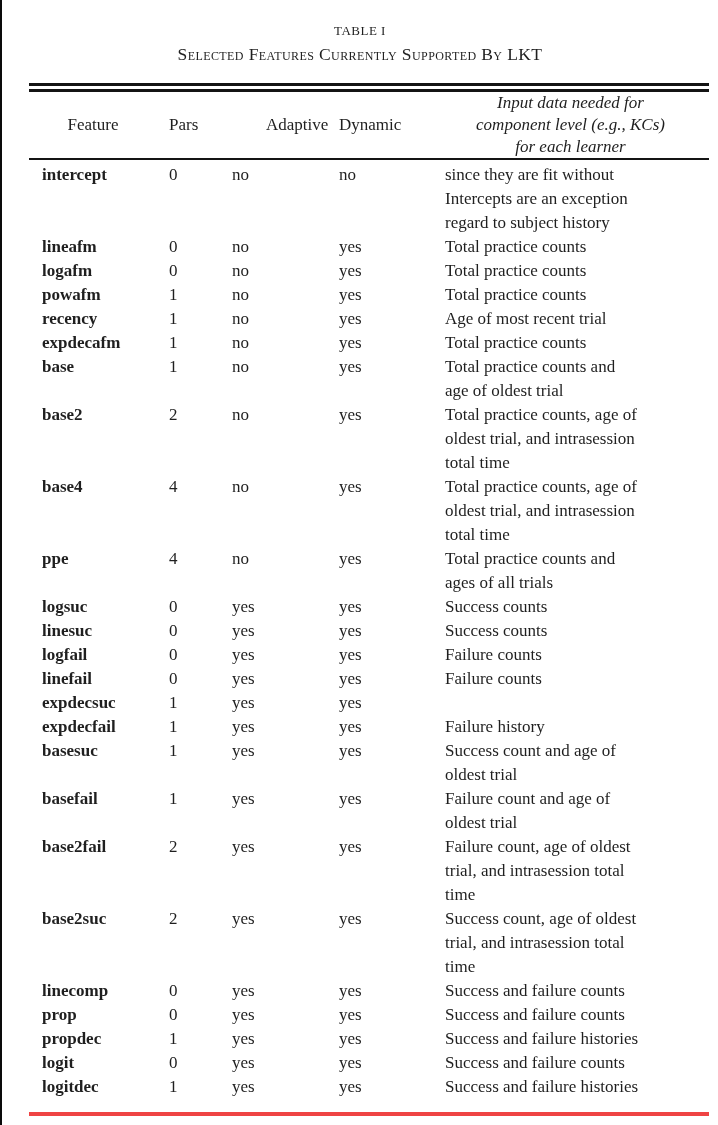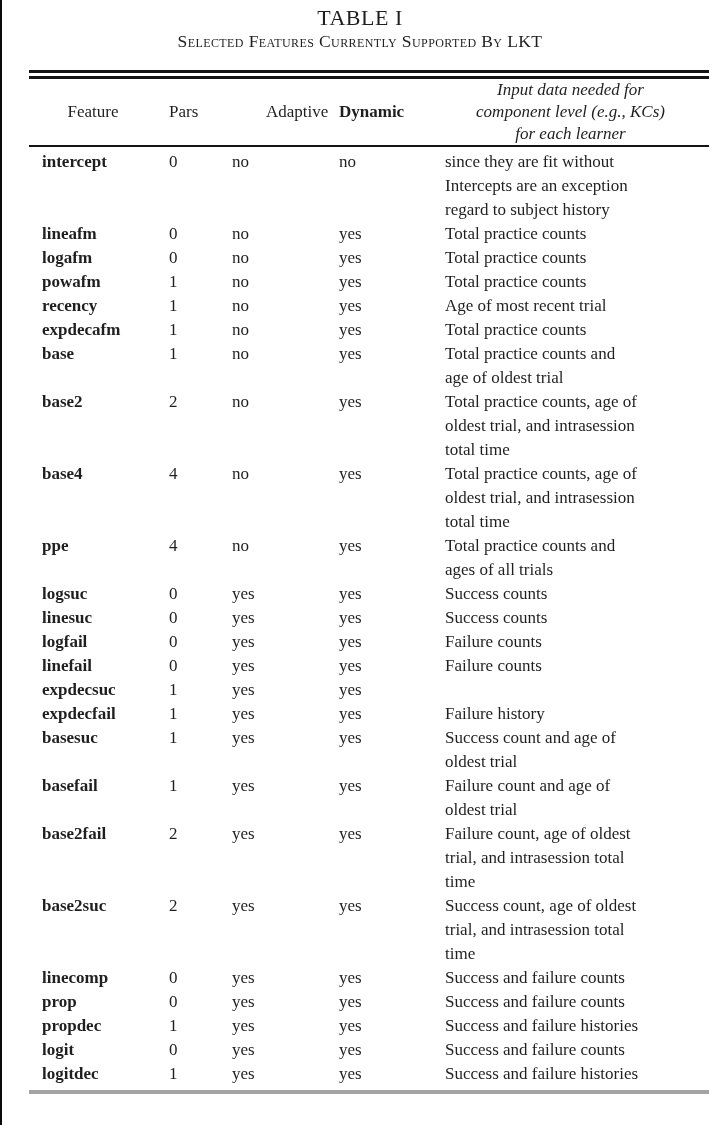--- a/index.html
+++ b/index.html
@@ -9,22 +9,22 @@
     height: 1125px;
     box-sizing: border-box;
     background: #ffffff;
     border-left: 2px solid #0a0a0a;
     font-family: "Liberation Serif", "DejaVu Serif", serif;
     color: #1f1f1f;
     overflow: hidden;
   }
   .caption { text-align: center; }
   .title {
-    margin-top: 8px;
-    font-size: 22px;
+    margin-top: 21px;
+    font-size: 13px;
     line-height: 20px;
     letter-spacing: 0.5px;
   }
   .subtitle {
     font-size: 17.5px;
     line-height: 26px;
     font-variant: small-caps;
     letter-spacing: 0.4px;
   }
   .tablewrap {
@@ -41,26 +41,26 @@
     display: grid;
     grid-template-columns: 128px 67px 108px 100px 277px;
     align-items: center;
     min-height: 66px;
     border-bottom: 2px solid #141414;
     font-size: 17px;
   }
   .hrow .h-feature { text-align: center; }
   .hrow .h-pars { padding-left: 12px; }
   .hrow .h-adaptive { padding-left: 8px; margin-left: 34px; }
-  .hrow .h-dynamic { padding-left: 7px; font-weight: bold; }
+  .hrow .h-dynamic { padding-left: 7px; }
   .hrow .h-input { text-align: center; line-height: 22px; font-style: italic; }
   .tbody {
-    border-bottom: 4px solid #a3a3a3;
+    border-bottom: 4px solid #ef4444;
     padding-top: 3px;
-    padding-bottom: 4px;
+    padding-bottom: 13px;
   }
   .row {
     display: grid;
     grid-template-columns: 128px 67px 108px 100px 277px;
     font-size: 17px;
     line-height: 24px;
   }
   .row > div { vertical-align: top; }
   .c-feature { padding-left: 13px; font-weight: bold; }
   .c-pars { padding-left: 12px; }

